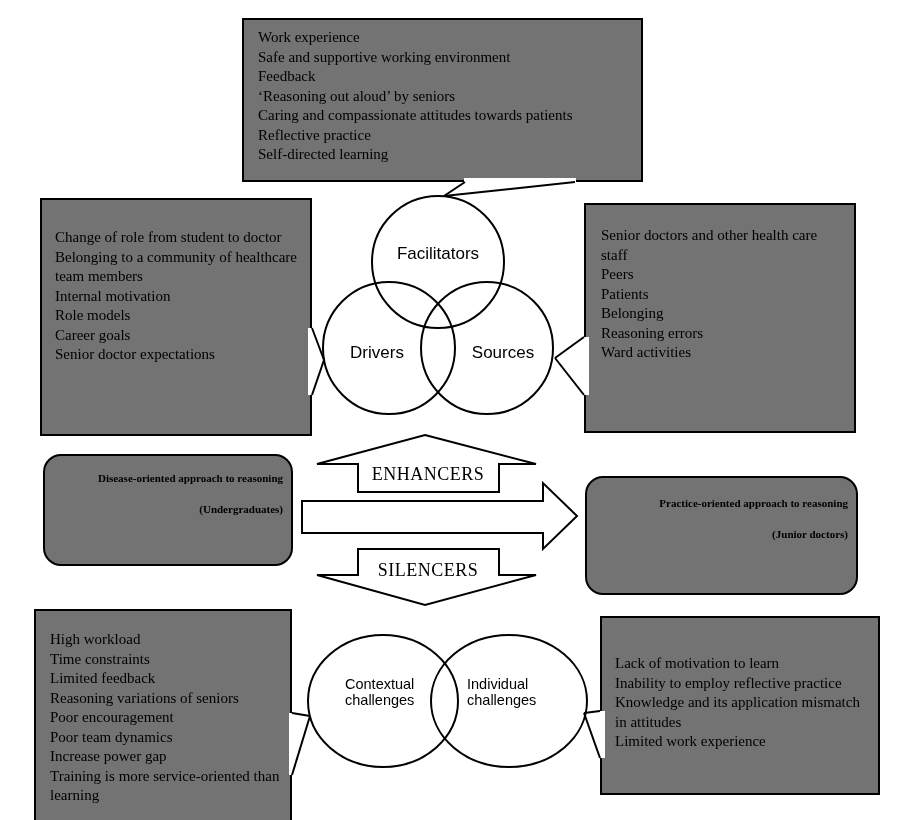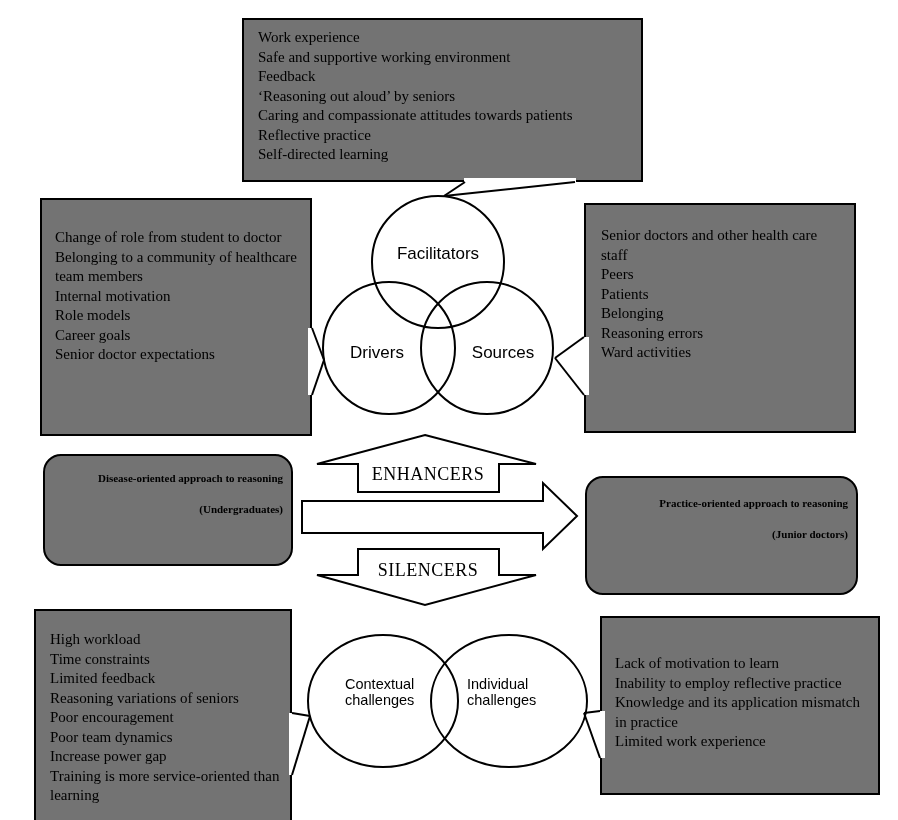--- a/index.html
+++ b/index.html
@@ -84,21 +84,21 @@
       <div>Reasoning variations of seniors</div>
       <div>Poor encouragement</div>
       <div>Poor team dynamics</div>
       <div>Increase power gap</div>
       <div>Training is more service-oriented than learning</div>
     </div>
 
   <div class="box" id="bottom-right-box">
       <div>Lack of motivation to learn</div>
       <div>Inability to employ reflective practice</div>
-      <div>Knowledge and its application mismatch in practice</div>
+      <div>Knowledge and its application mismatch in attitudes</div>
       <div>Limited work experience</div>
     </div>
 
   <div class="box rounded" id="undergrad-box">
     <div class="title">Disease-oriented approach to reasoning</div>
     <div class="subtitle">(Undergraduates)</div>
   </div>
 
   <div class="box rounded" id="junior-box">
     <div class="title">Practice-oriented approach to reasoning</div>

